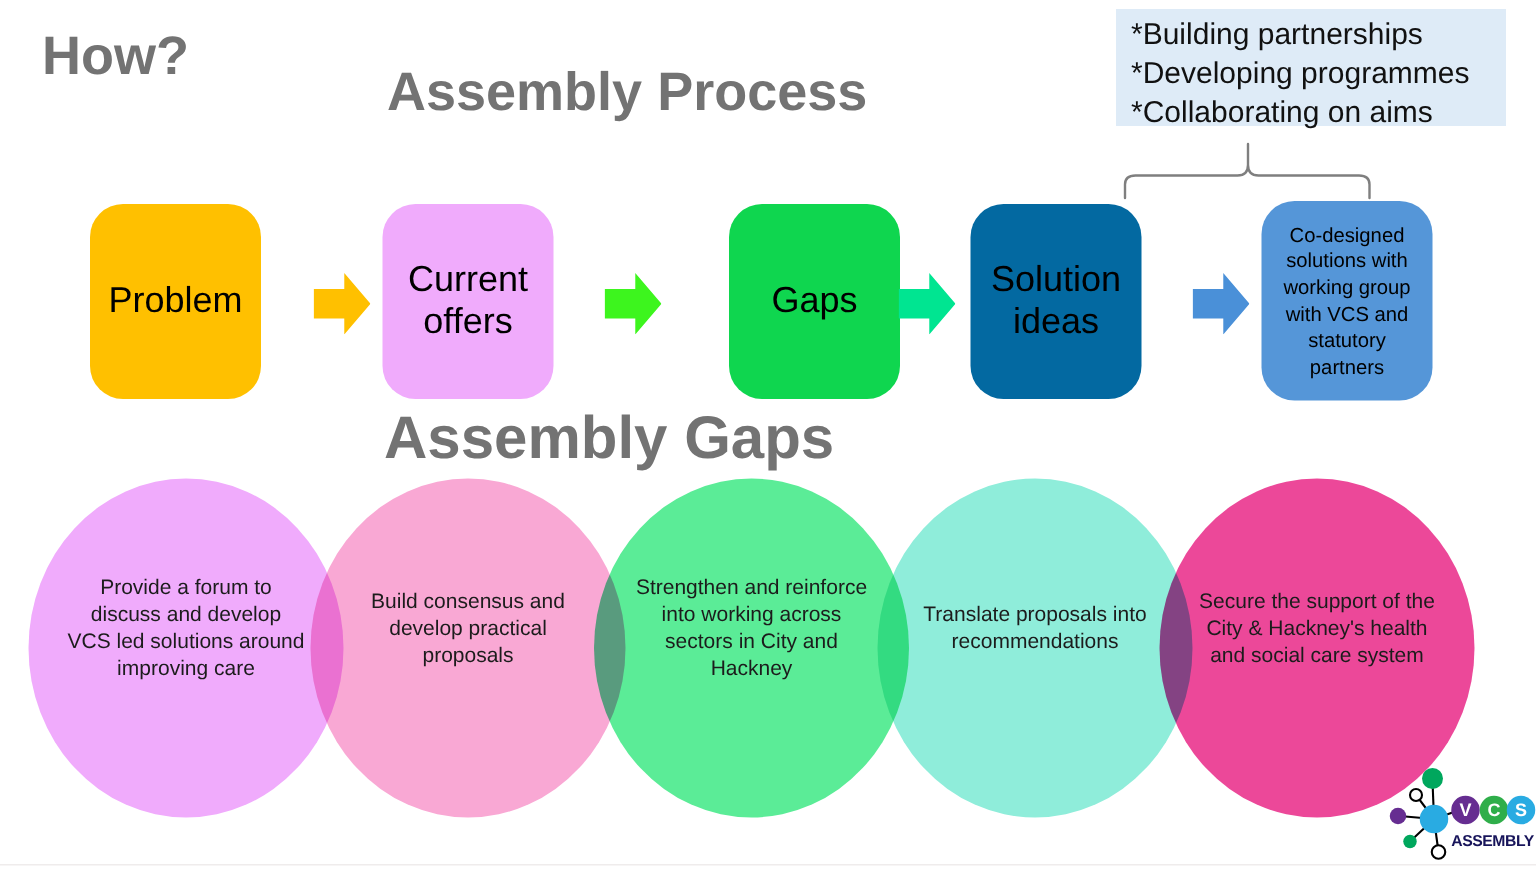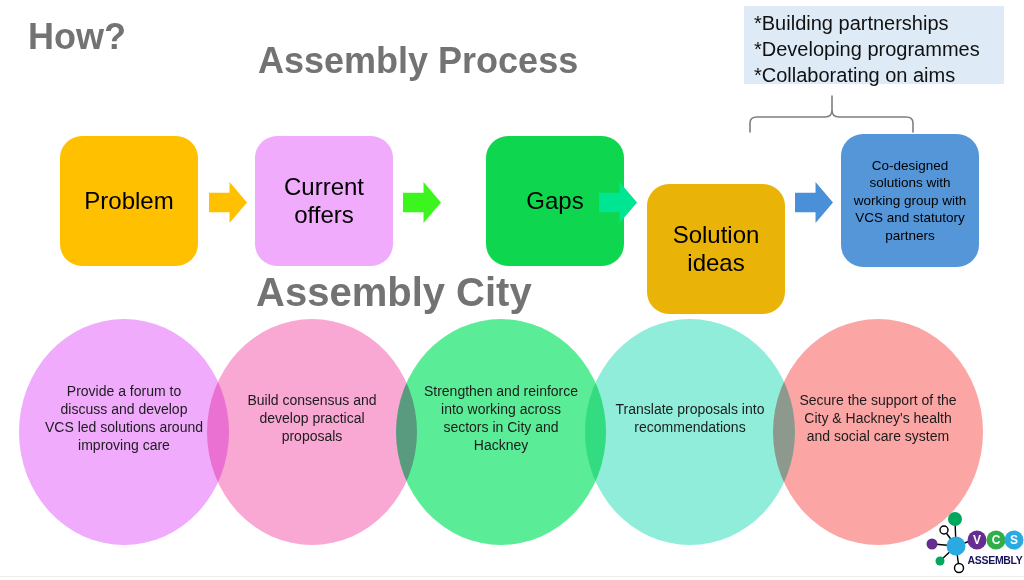--- a/index.html
+++ b/index.html
@@ -29,21 +29,21 @@
     padding: 4px 10px;
     font-size: 20px;
     line-height: 26px;
     color: #111;
   }
   #brace { position: absolute; left: 744px; top: 92px; }
 
   .step-box {
     position: absolute;
     top: 136px;
-    width: 138px; height: 130px;
+    width: 114px; height: 130px;
     border-radius: 22px;
     display: flex;
     align-items: center;
     justify-content: center;
     text-align: center;
     color: #000;
     font-size: 24px;
     line-height: 1.15;
     padding: 6px;
   }
@@ -132,43 +132,43 @@
   </div>
   <div id="arrow-1" class="arrow" style="background: rgb(255, 192, 0);"></div>
   <div id="step-2" class="step-box" style="background: #f0abfc;">
     <span>Current offers</span>
   </div>
   <div id="arrow-2" class="arrow" style="background: rgb(61, 245, 30);"></div>
   <div id="step-3" class="step-box" style="background: rgb(15, 214, 79);">
     <span>Gaps</span>
   </div>
   <div id="arrow-3" class="arrow" style="background: rgb(0, 229, 145);"></div>
-  <div id="step-4" class="step-box" style="background: #eab308; margin-top: 48px;">
+  <div id="step-4" class="step-box" style="background: #0369a1;">
     <span>Solution ideas</span>
   </div>
   <div id="arrow-4" class="arrow" style="background: rgb(74, 144, 216);"></div>
   <div id="step-5" class="step-box" style="background: rgb(85, 150, 216);">
     <span>Co-designed solutions with working group with VCS and statutory partners</span>
   </div>
 
-  <div id="title-aims" class="title">Assembly City</div>
+  <div id="title-aims" class="title">Assembly Gaps</div>
 
   <div id="circle-1" class="aim-circle" style="background: #f0abfc;">
     <div class="aim-text">Provide a forum to discuss and develop VCS led solutions around improving care</div>
   </div>
   <div id="circle-2" class="aim-circle" style="background: #f9a8d4;">
     <div class="aim-text">Build consensus and develop practical proposals</div>
   </div>
   <div id="circle-3" class="aim-circle" style="background: rgb(91, 236, 151);">
     <div class="aim-text">Strengthen and reinforce into working across sectors in City and Hackney</div>
   </div>
   <div id="circle-4" class="aim-circle" style="background: rgb(143, 237, 218);">
     <div class="aim-text">Translate proposals into recommendations</div>
   </div>
-  <div id="circle-5" class="aim-circle" style="background: #fca5a5;">
+  <div id="circle-5" class="aim-circle" style="background: #ec4899;">
     <div class="aim-text">Secure the support of the City &amp; Hackney's health and social care system</div>
   </div>
 
   <div id="bottom-line"></div>
 
   <svg id="logo" width="104" height="80" viewBox="0 0 104 80">
     <g stroke="#000000" stroke-width="1.4">
       <line x1="36" y1="46" x2="35" y2="21"></line>
       <line x1="36" y1="46" x2="24" y2="30"></line>
       <line x1="36" y1="46" x2="13" y2="44"></line>

